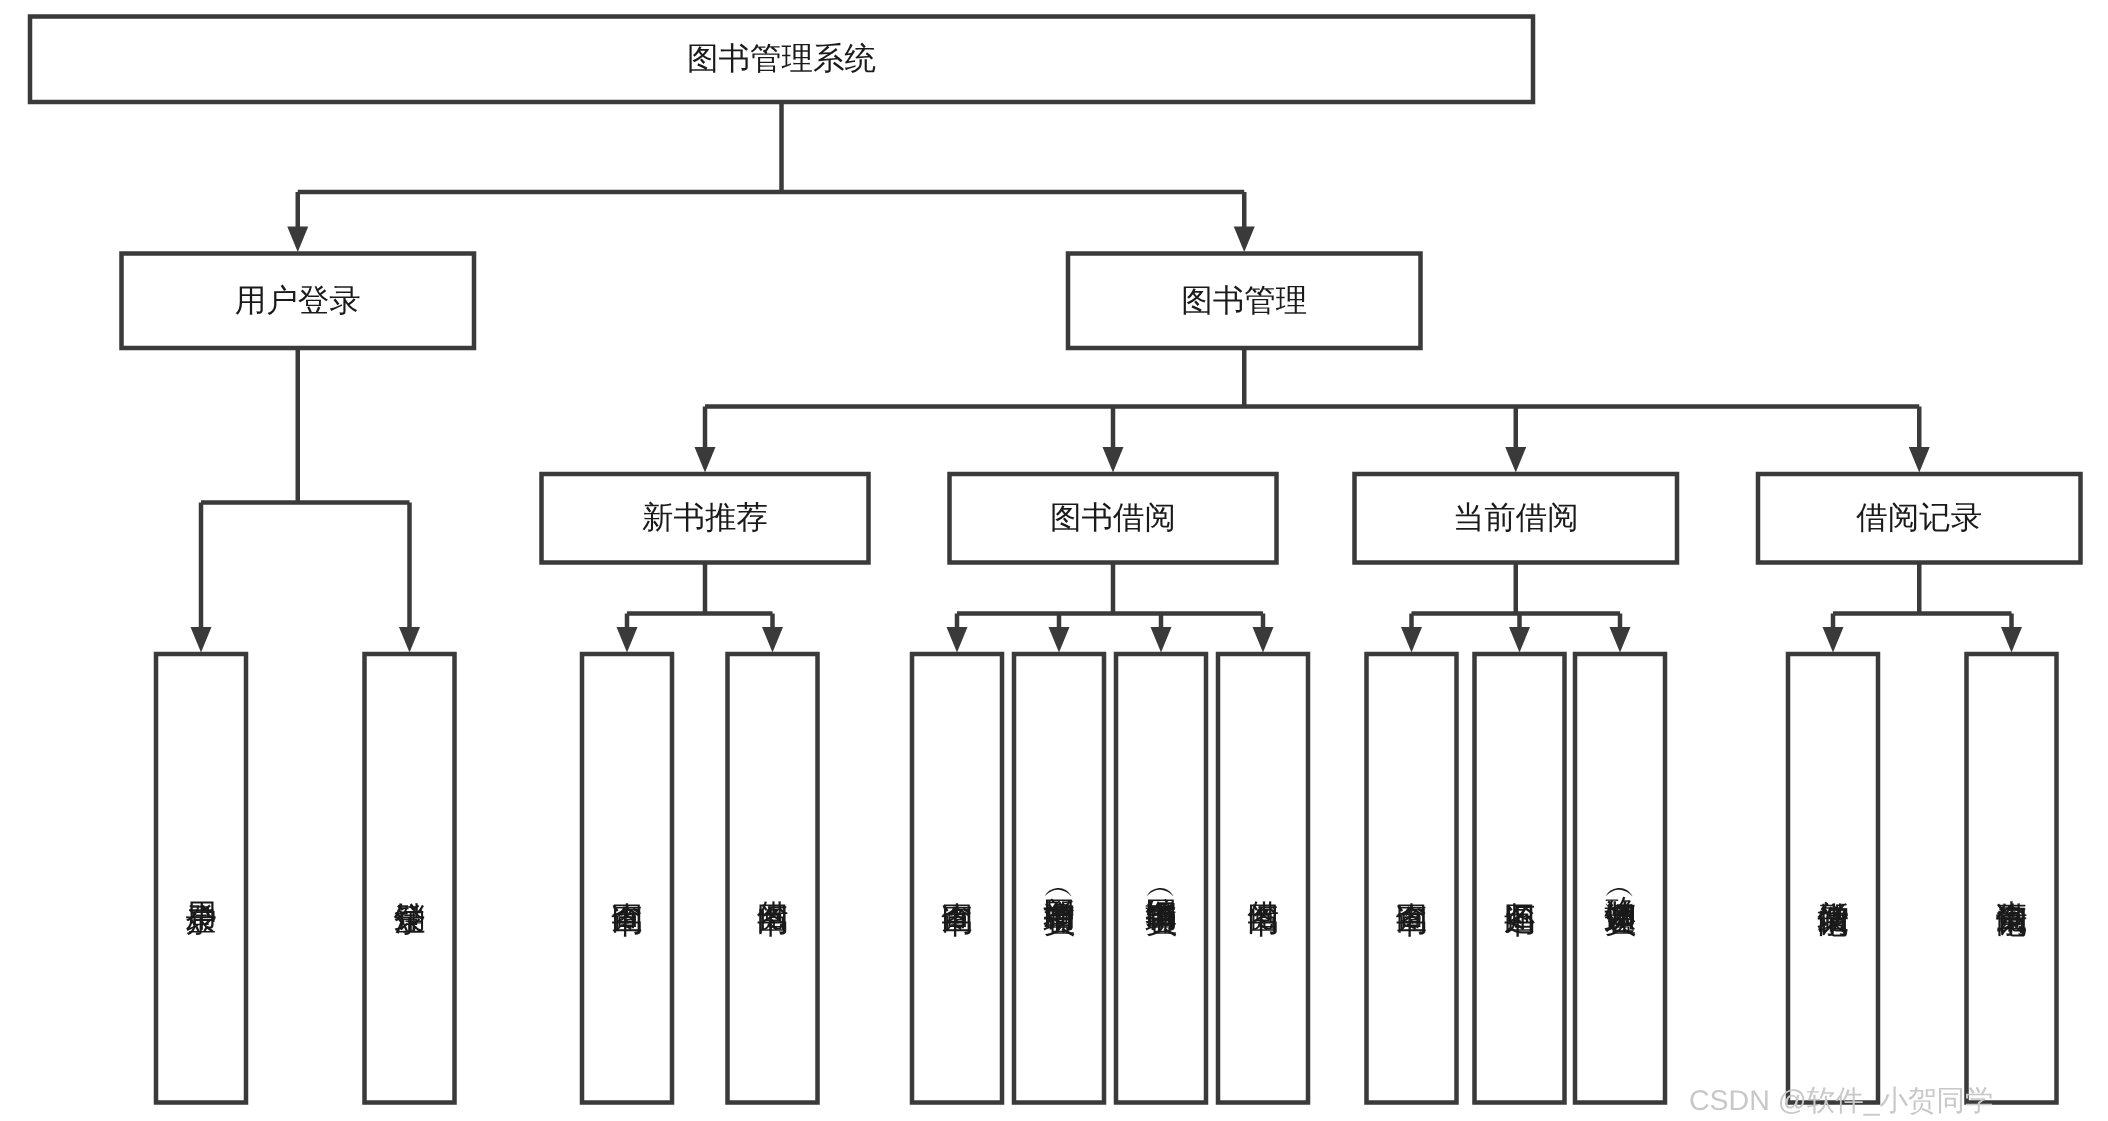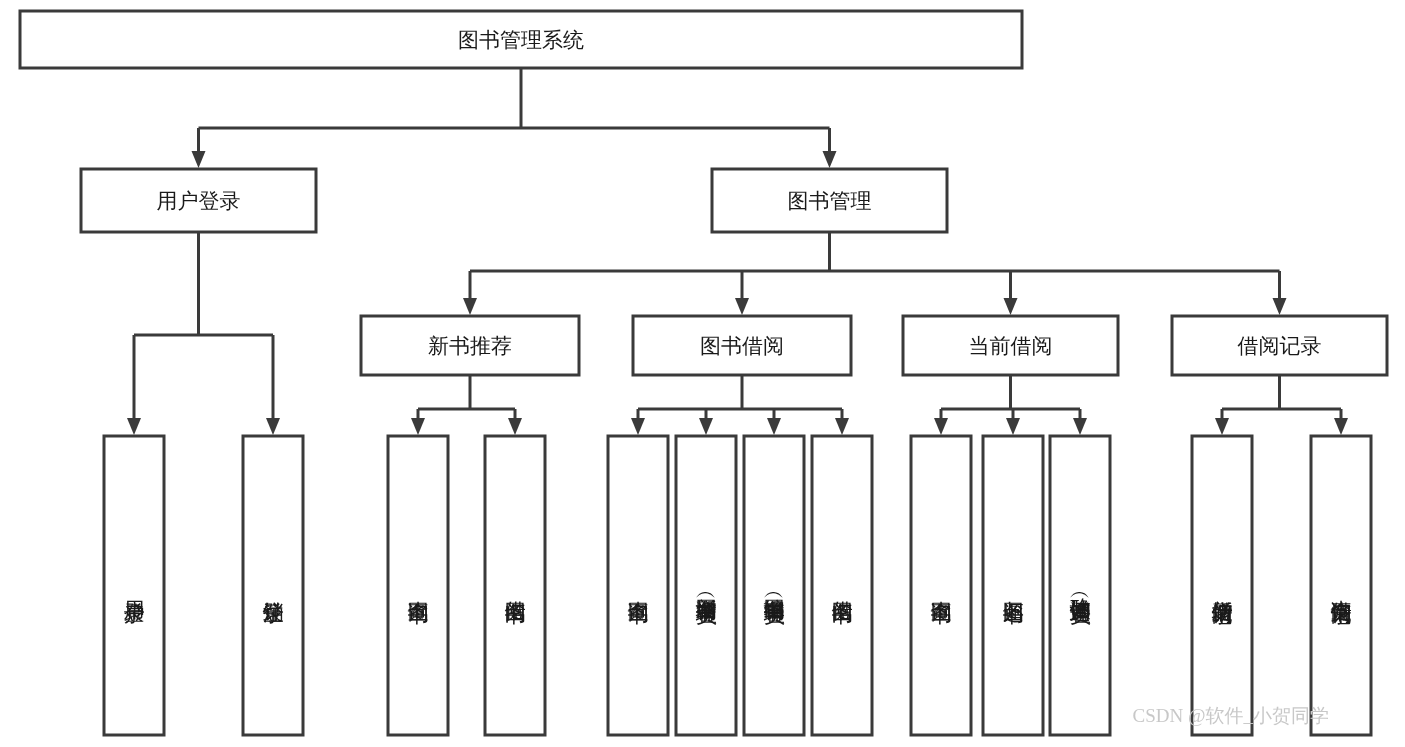--- a/index.html
+++ b/index.html
@@ -62,22 +62,22 @@
     text-align: center;
     white-space: nowrap;
     display: flex;
     align-items: center;
     justify-content: center;
     pointer-events: none;
   }
   .watermark {
     position: absolute;
     right: 8px;
-    bottom: 18px;
-    font-family: Liberation Serif, serif;
+    bottom: 0;
+    font-family: Liberation Sans, sans-serif;
     font-size: 19px;
     color: #c8c8c8;
     white-space: nowrap;
     user-select: none;
   }
 </style>
 </head>
 <body>
 
 <div id="diagram-root">

